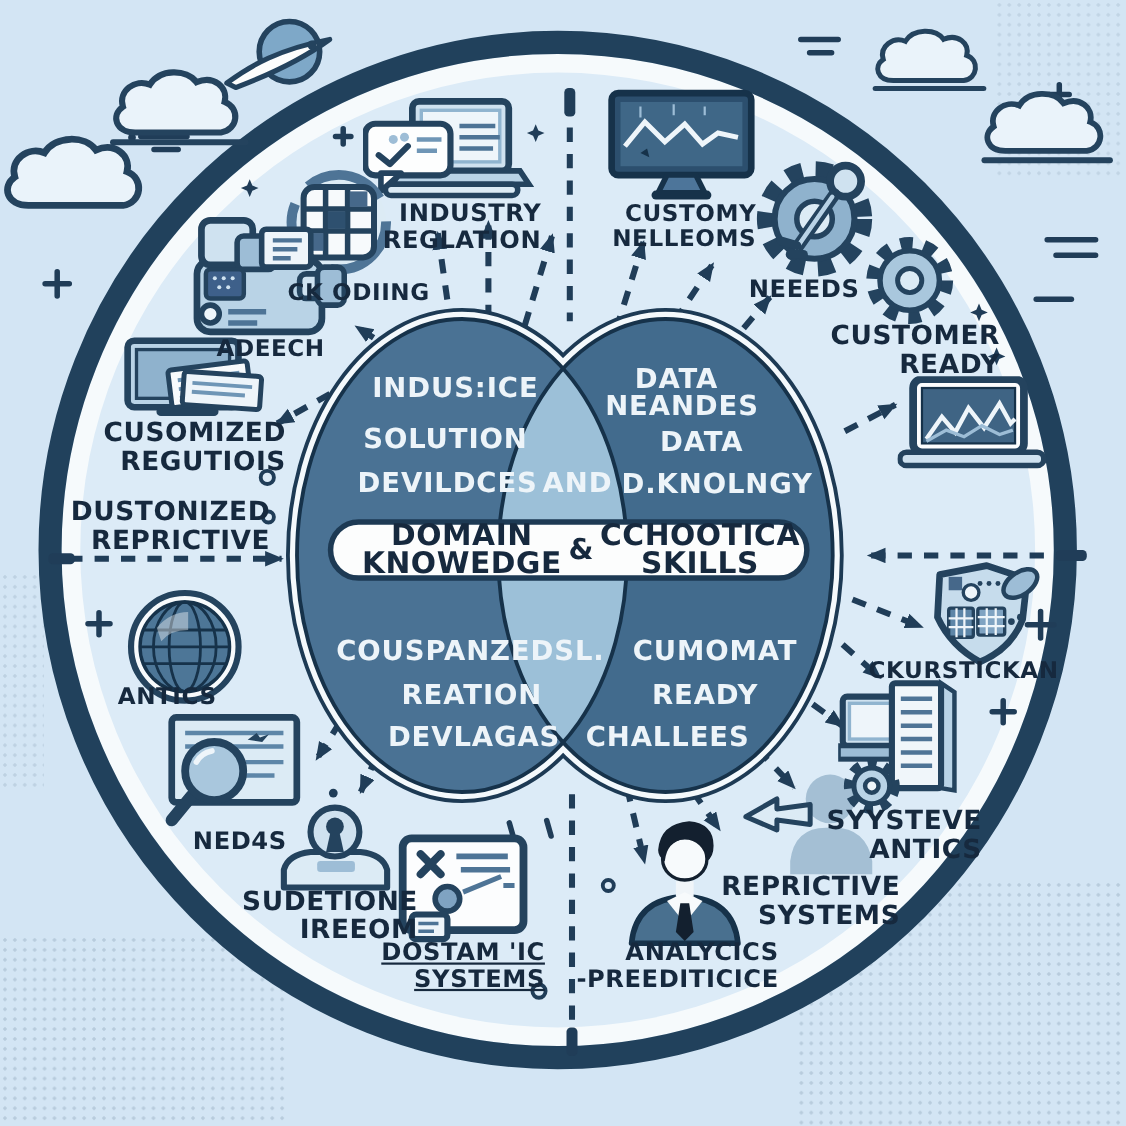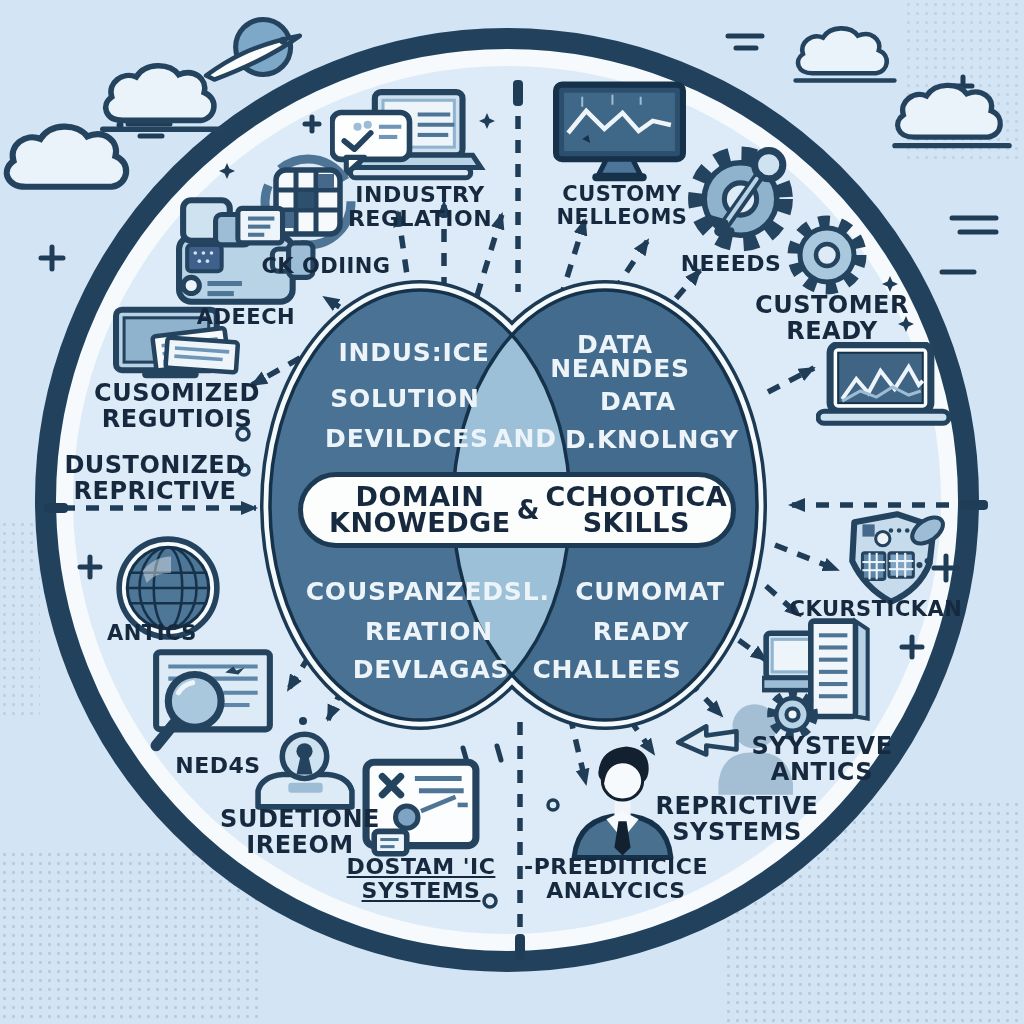--- a/index.html
+++ b/index.html
@@ -8,25 +8,25 @@
   .dots{position:absolute;opacity:.45;pointer-events:none;
         background-image:radial-gradient(rgba(36,67,94,.35) 1.3px, transparent 1.8px);
         background-size:9px 9px;}
   #big-ring{position:absolute;left:35px;top:28px;width:902px;height:902px;border-radius:50%;
             border:21px solid #21415c;background:#dcebf7;box-shadow:inset 0 0 0 17px #f6fafc;}
   svg{display:block;}
   .overlay{position:absolute;left:0;top:0;pointer-events:none;}
   .icon{position:absolute;}
   .lbl{position:absolute;transform:translateX(-50%);text-align:center;color:#16293e;
        font-weight:800;font-size:24px;line-height:1.1;letter-spacing:.5px;white-space:nowrap;}
-  .lbl .ln{display:block;}
+  .lbl .ln{display:block;text-align:right;}
   .sz21{font-size:21px;} .sz22{font-size:22px;}
   .vt{position:absolute;transform:translateX(-50%);color:#edf4f9;font-weight:800;
       font-size:25px;letter-spacing:.8px;white-space:nowrap;}
-  #banner{position:absolute;left:298px;top:472px;width:438px;height:76px;border-radius:44px;
+  #banner{position:absolute;left:298px;top:472px;width:438px;height:56px;border-radius:44px;
           background:#fcfdfd;border:5px solid #1d3a54;box-sizing:border-box;
           display:flex;align-items:center;justify-content:space-between;padding:0 26px;z-index:30;}
   #banner .half{text-align:center;color:#16293e;font-weight:800;font-size:27px;line-height:.95;letter-spacing:.5px;}
   #banner .amp{color:#16293e;font-weight:800;font-size:26px;padding:0 6px;}
 </style>
 </head>
 <body>
 
 <div id="stage">
 
@@ -497,22 +497,22 @@
     </div>
   <div class="lbl" style="left:300px;top:806px;">
     <span class="ln">SUDETIONE</span>
       <span class="ln">IREEOM</span>
   </div>
   <div class="lbl sz22" style="left:421px;top:855px;text-decoration:underline;">
     <span class="ln">DOSTAM 'IC</span>
       <span class="ln">SYSTEMS</span>
   </div>
   <div class="lbl sz22" style="left:616px;top:855px;">
-    <span class="ln">-PREEDITICICE</span>
-      <span class="ln">ANALYCICS</span>
+    <span class="ln">ANALYCICS</span>
+      <span class="ln">-PREEDITICICE</span>
   </div>
   <div class="lbl" style="left:737px;top:793px;">
     <span class="ln">REPRICTIVE</span>
       <span class="ln">SYSTEMS</span>
   </div>
   <div class="lbl" style="left:822px;top:733px;">
     <span class="ln">SYYSTEVE</span>
       <span class="ln">ANTICS</span>
   </div>
   <div class="lbl sz21" style="left:876px;top:598px;">

